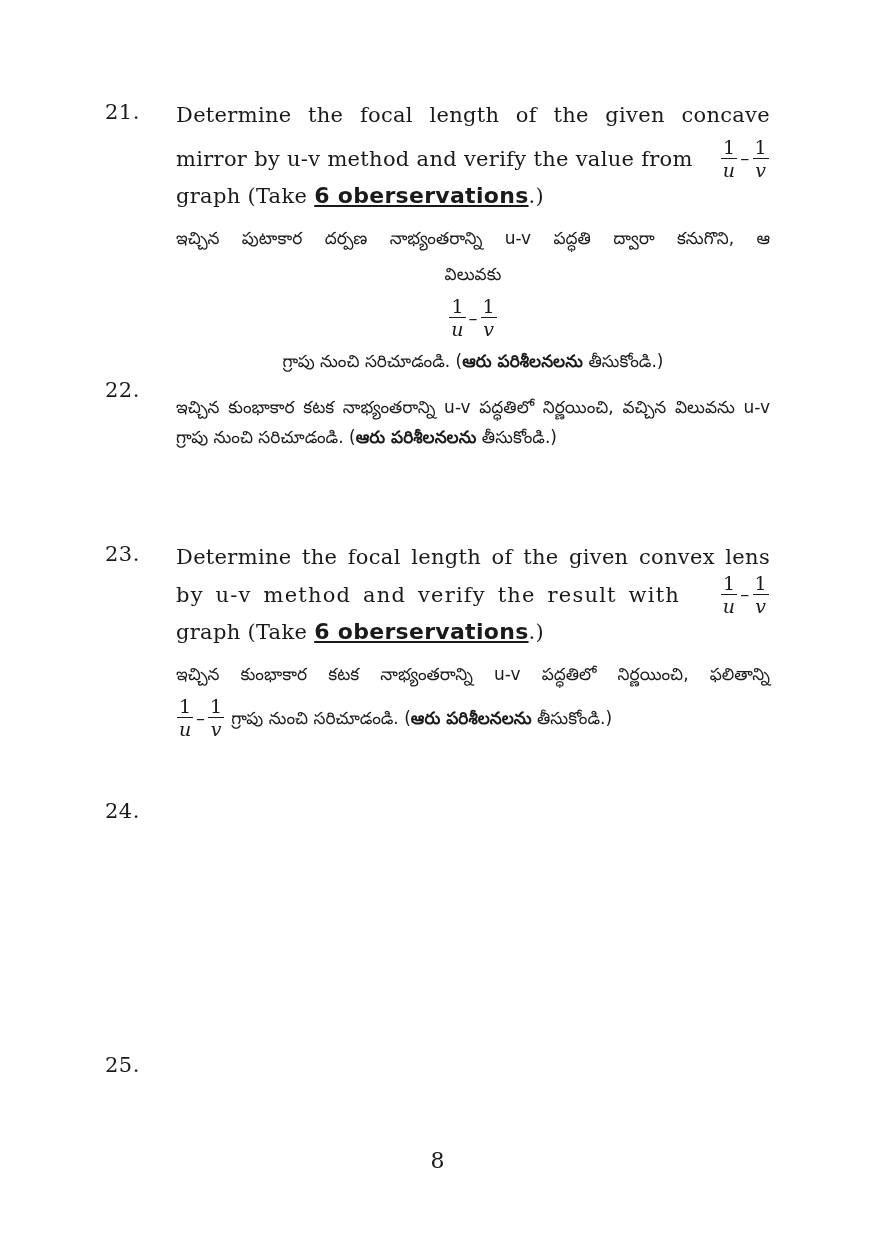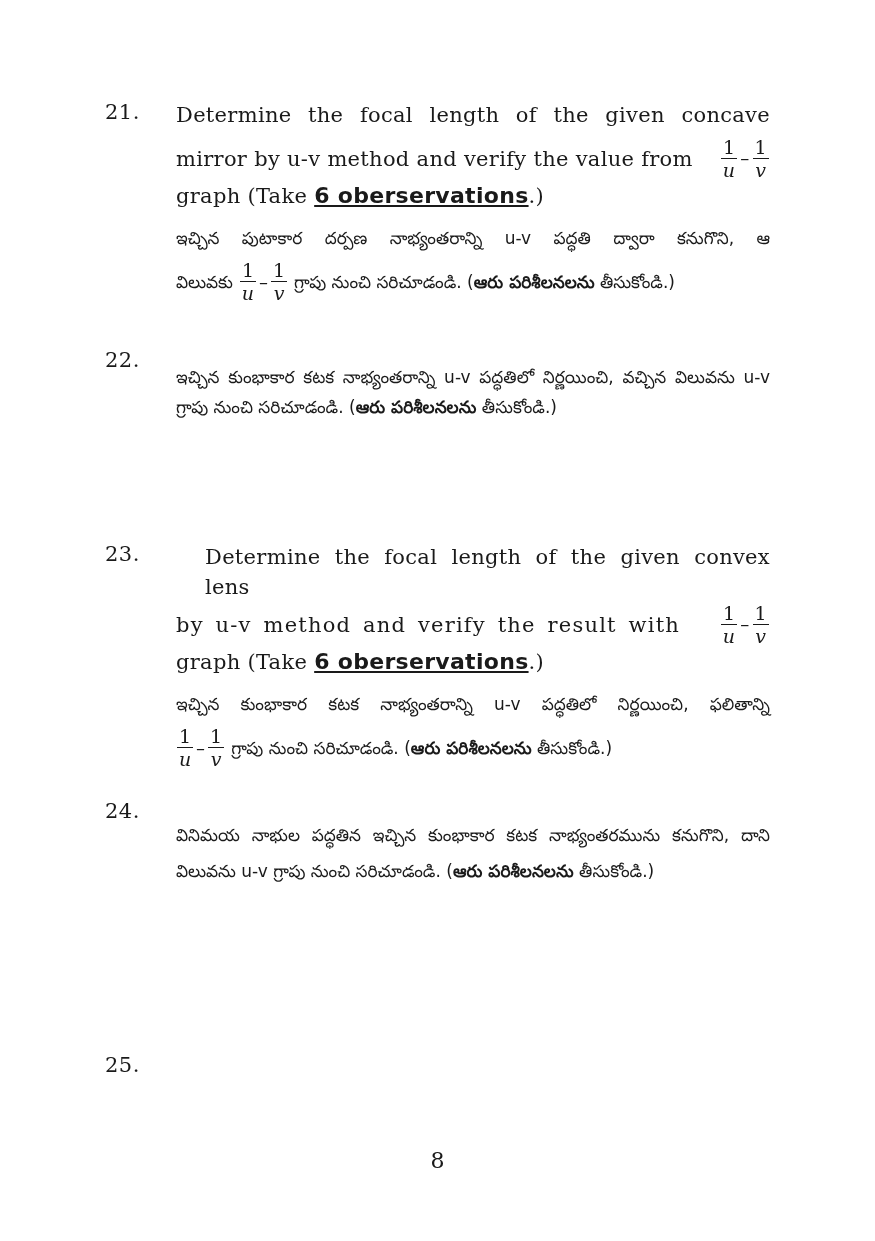--- a/index.html
+++ b/index.html
@@ -42,51 +42,51 @@
           <span class="frac">
               <span class="n">1</span>
               <span class="d">v</span>
             </span>
         </span>
       </div>
       <div><span>graph (Take </span><b>6 oberservations</b><span>.)</span></div>
     </div>
     <div class="te" style="margin-top:12px;">
       <div style="text-align-last: justify;">ఇచ్చిన పుటాకార దర్పణ నాభ్యంతరాన్ని u-v పద్ధతి ద్వారా కనుగొని, ఆ</div>
-      <div style="margin-top:6px; display:flex; align-items:center; gap:6px;">
+      <div style="margin-top:6px; display:flex; align-items:center; gap:6px;flex-direction:column;">
         <span>విలువకు</span>
         <span class="fr-pair">
           <span class="frac">
               <span class="n">1</span>
               <span class="d">u</span>
             </span>
           <span class="minus">–</span>
           <span class="frac">
               <span class="n">1</span>
               <span class="d">v</span>
             </span>
         </span>
         <span><span>గ్రాపు నుంచి సరిచూడండి. (</span><b>ఆరు పరిశీలనలను</b><span> తీసుకోండి.)</span></span>
       </div>
     </div>
   </div>
 </div>
 
-<div class="q" style="top:348px;">
+<div class="q" style="top:378px;">
   <span class="num">22.</span>
   <div class="body">
     <div class="te" style="margin-top:14px;"><span>ఇచ్చిన కుంభాకార కటక నాభ్యంతరాన్ని u-v పద్ధతిలో నిర్ణయించి, వచ్చిన విలువను u-v గ్రాపు నుంచి సరిచూడండి. (</span><b>ఆరు పరిశీలనలను</b><span> తీసుకోండి.)</span></div>
   </div>
 </div>
 
 <div class="q" style="top:542px;">
   <span class="num">23.</span>
   <div class="body">
     <div class="en">
-      <div style="text-align-last: justify; margin-left: 29px;">Determine the focal length of the given convex lens</div>
+      <div style="text-align-last: justify;">Determine the focal length of the given convex lens</div>
       <div class="row" style="">
         <span style="letter-spacing:1.2px; word-spacing:4px;">by u-v method and verify the result with</span>
         <span class="fr-pair">
           <span class="frac">
               <span class="n">1</span>
               <span class="d">u</span>
             </span>
           <span class="minus">–</span>
           <span class="frac">
               <span class="n">1</span>
@@ -112,21 +112,20 @@
         </span>
         <span><span>గ్రాపు నుంచి సరిచూడండి. (</span><b>ఆరు పరిశీలనలను</b><span> తీసుకోండి.)</span></span>
       </div>
     </div>
   </div>
 </div>
 
 <div class="q" style="top:799px;">
   <span class="num">24.</span>
   <div class="body">
-    <div class="te" style="margin-top:18px; line-height:36px;"><span>వినిమయ నాభుల పద్ధతిన ఇచ్చిన కుంభాకార కటక నాభ్యంతరమును కనుగొని, దాని విలువను u-v గ్రాపు నుంచి సరిచూడండి. (</span><b>ఆరు పరిశీలనలను</b><span> తీసుకోండి.)</span></div>
   </div>
 </div>
 
 <div class="q" style="top:1053px;">
   <span class="num">25.</span>
 </div>
 
 <div class="page-num">8</div>
 
 </body></html>

